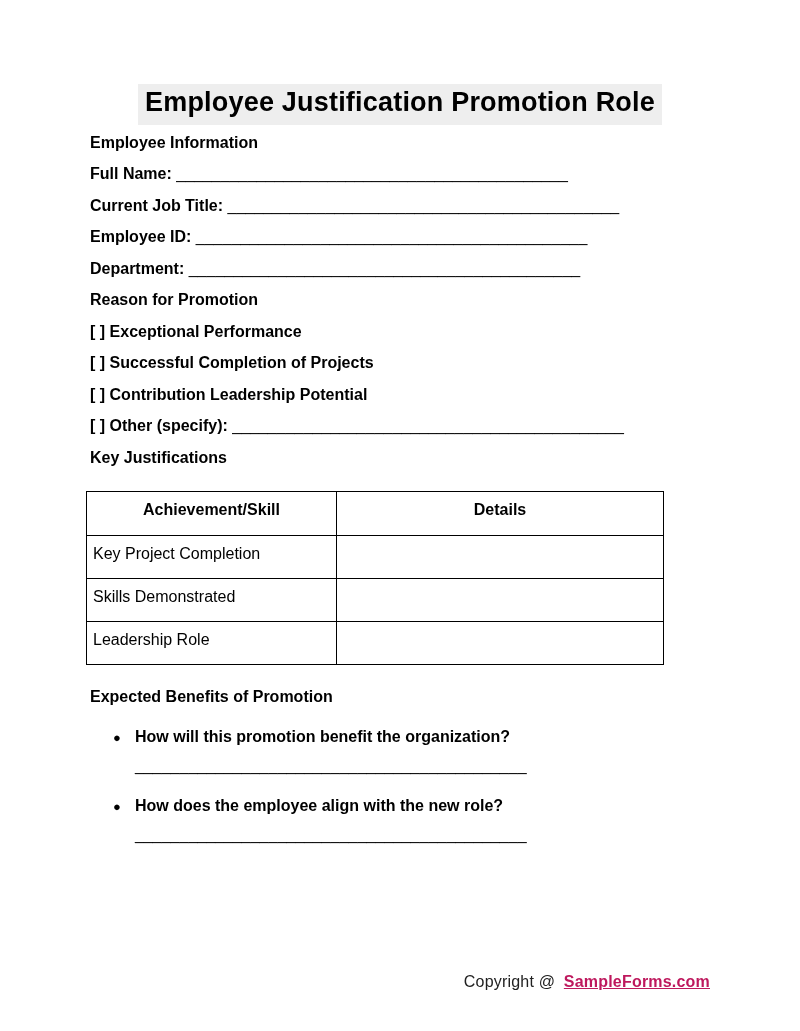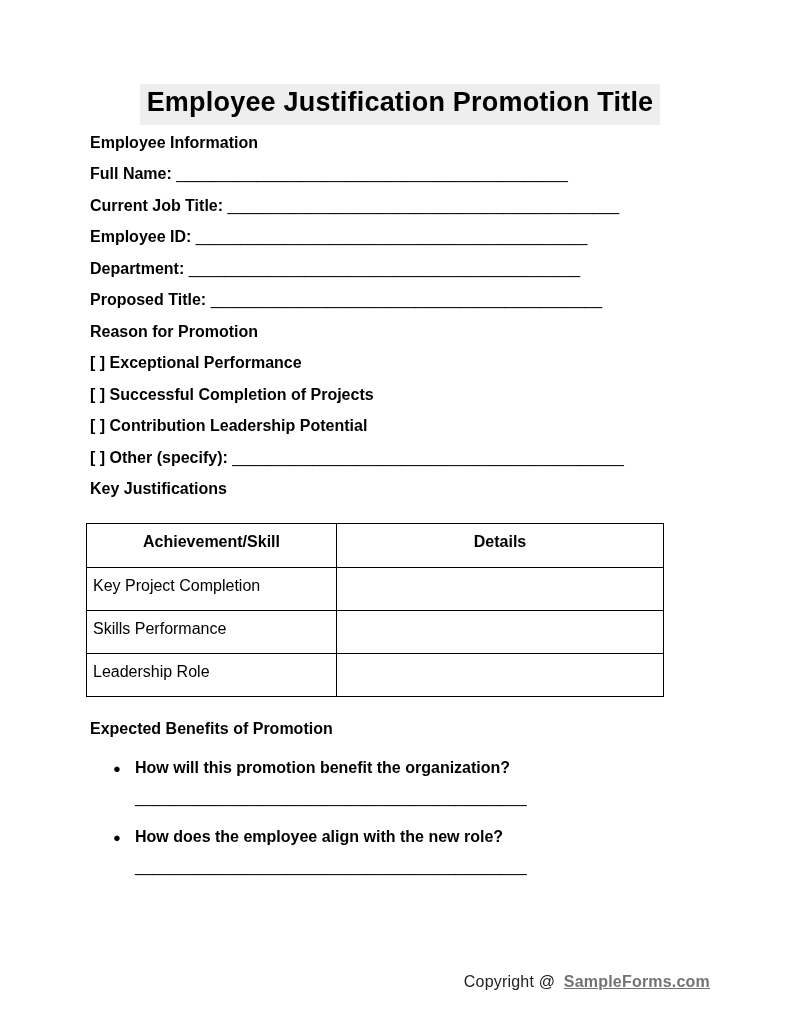--- a/index.html
+++ b/index.html
@@ -95,58 +95,54 @@
   }
   .footer {
     position: absolute;
     right: 90px;
     bottom: 40px;
     font-size: 16px;
     color: #212121;
     letter-spacing: 0.2px;
   }
   .footer .site-link {
-    color: #737373;
+    color: #be185d;
     font-weight: 700;
     text-decoration: underline;
     margin-left: 4px;
     cursor: pointer;
   }
 </style>
 </head>
 <body>
 
 <div class="page">
 
   <div class="title-row">
-    <span class="title-highlight">Employee Justification Promotion Title</span>
+    <span class="title-highlight">Employee Justification Promotion Role</span>
   </div>
 
   <div class="content">
 
     <p class="docline content-start">Employee Information</p>
 
     <p class="docline">
       <strong>Full Name:</strong>
       <span class="uline">____________________________________________</span>
     </p>
     <p class="docline">
       <strong>Current Job Title:</strong>
       <span class="uline">____________________________________________</span>
     </p>
     <p class="docline">
       <strong>Employee ID:</strong>
       <span class="uline">____________________________________________</span>
     </p>
     <p class="docline">
       <strong>Department:</strong>
-      <span class="uline">____________________________________________</span>
-    </p>
-    <p class="docline">
-      <strong>Proposed Title:</strong>
       <span class="uline">____________________________________________</span>
     </p>
 
     <p class="docline mt-section">Reason for Promotion</p>
 
     <p class="docline">
       <span class="checkbox-glyph">[ ]</span>
       <span>Exceptional Performance</span>
     </p>
     <p class="docline">
@@ -175,21 +171,21 @@
           <th>Achievement/Skill</th>
           <th>Details</th>
         </tr>
       </thead>
       <tbody>
         <tr>
           <td class="cell-skill">Key Project Completion</td>
           <td class="cell-details"></td>
         </tr>
         <tr>
-          <td class="cell-skill">Skills Performance</td>
+          <td class="cell-skill">Skills Demonstrated</td>
           <td class="cell-details"></td>
         </tr>
         <tr>
           <td class="cell-skill">Leadership Role</td>
           <td class="cell-details"></td>
         </tr>
       </tbody>
     </table>
 
     <p class="docline" style="margin-top:18px">Expected Benefits of Promotion</p>

